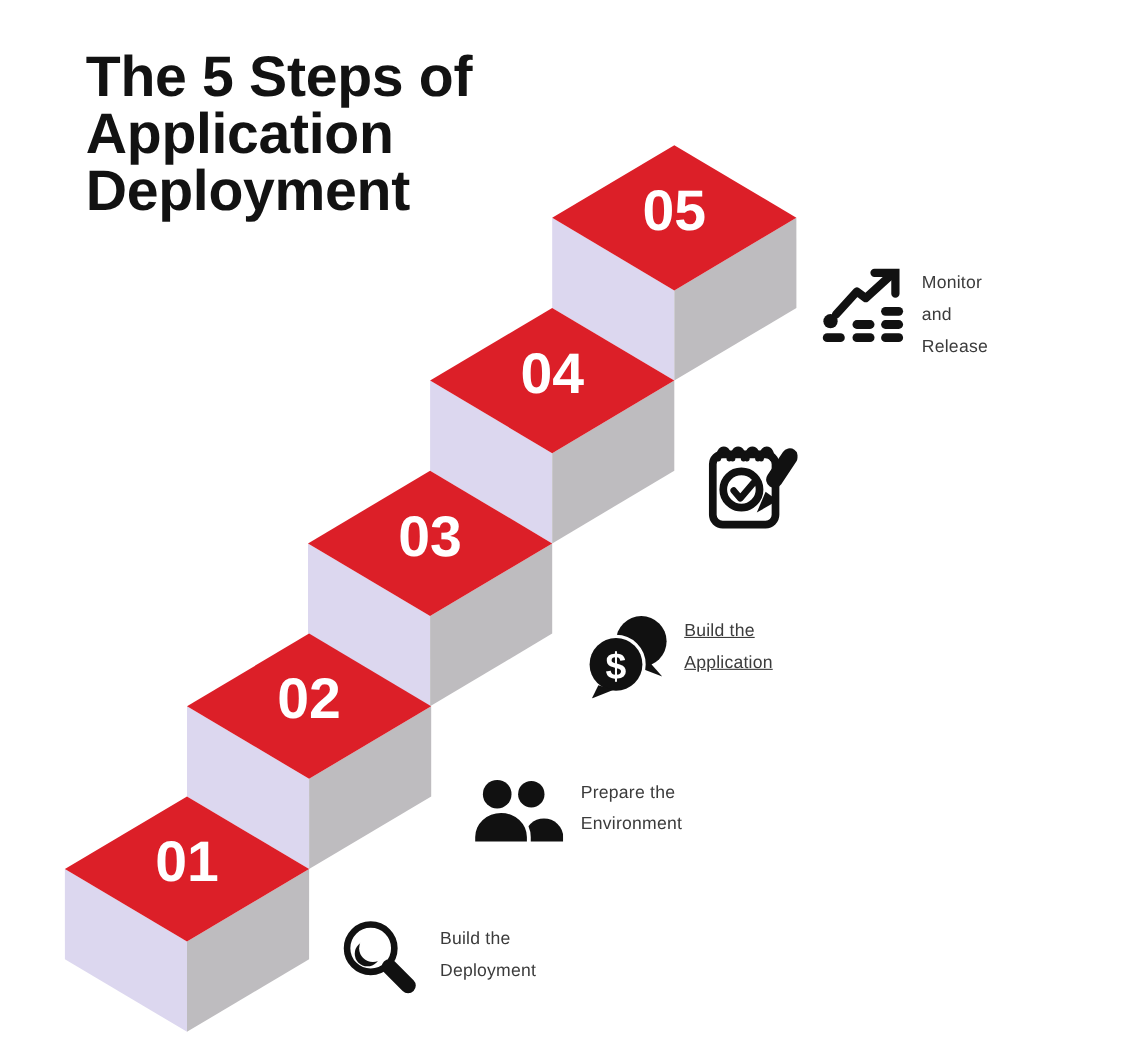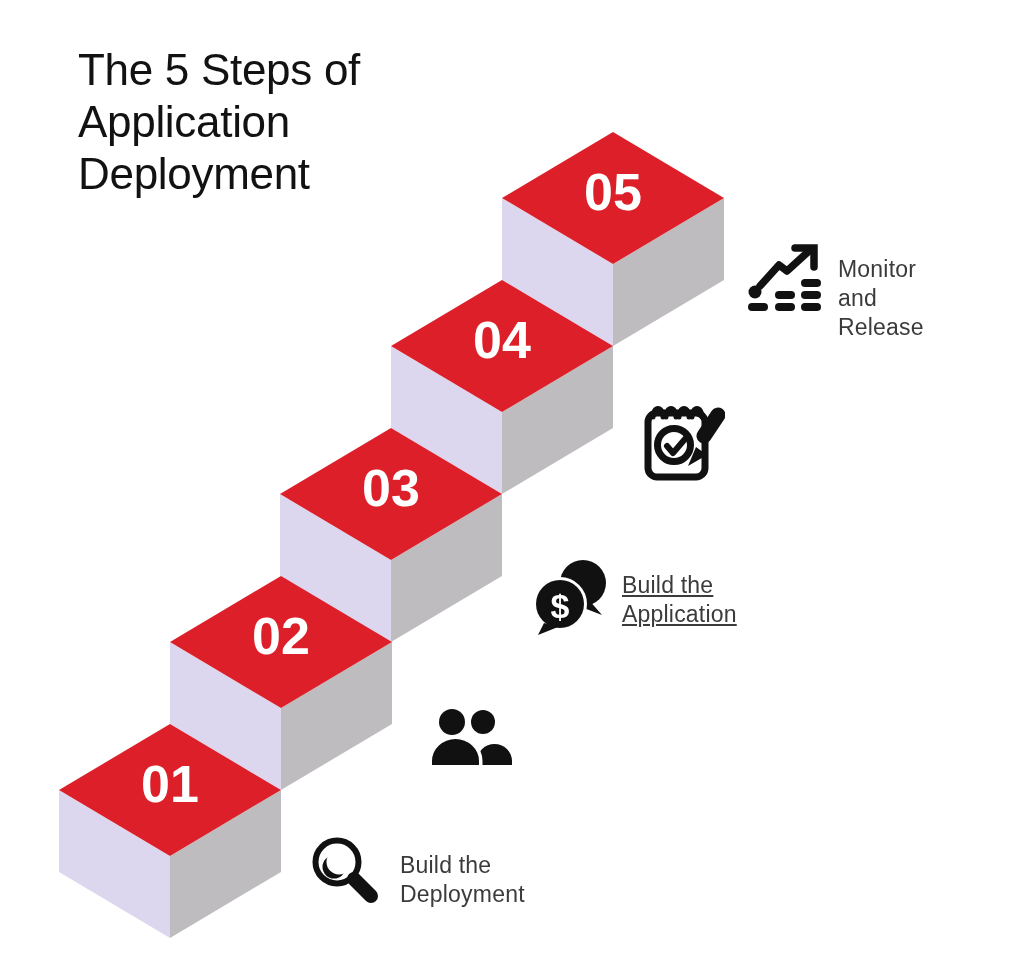--- a/index.html
+++ b/index.html
@@ -1,27 +1,27 @@
 <!DOCTYPE html>
 <html><head>
 <meta charset="utf-8">
 <style>
   html,body{margin:0;padding:0;background:#ffffff;}
   .stage{position:relative;width:1024px;height:967px;background:#ffffff;overflow:hidden;
          font-family:"Liberation Sans",sans-serif;}
-  .title{position:absolute;left:78px;top:44px;font-size:44px;line-height:52px;
-         font-weight:400;color:#121212;letter-spacing:-0.3px;}
+  .title{position:absolute;left:78px;top:44px;font-size:52px;line-height:52px;
+         font-weight:700;color:#121212;letter-spacing:-0.3px;}
   .stairs{position:absolute;left:0;top:0;}
   .face-top{fill:#dc1f28;}
   .face-left{fill:#dcd7ef;}
   .face-right{fill:#bebcbf;}
   .cube-num{fill:#ffffff;font-family:"Liberation Sans",sans-serif;font-weight:700;
             font-size:52px;text-anchor:middle;}
   .step-icon{position:absolute;}
-  .step-text{position:absolute;font-size:23px;line-height:29px;color:#3b3b3b;letter-spacing:0.2px;margin-top:12px;}
+  .step-text{position:absolute;font-size:16px;line-height:29px;color:#3b3b3b;letter-spacing:0.2px;}
   .ink{fill:#111111;}
   .stroke-ink{stroke:#111111;fill:none;}
 </style>
 </head>
 <body>
 
 <div class="stage">
 
   <svg class="stairs" width="1024" height="967" viewBox="0 0 1024 967">
 
@@ -82,20 +82,24 @@
 
   <div class="step-icon" style="left:430px;top:697px;">
     <svg width="82" height="70" viewBox="0 0 82 70">
       <circle class="ink" cx="22" cy="25" r="13"></circle>
       <circle class="ink" cx="53" cy="25" r="12"></circle>
       <path class="ink" d="M47,68 v-4 a17.5,17 0 0 1 35,0 v4 z"></path>
       <path d="M2,68 v-4 a23.5,22 0 0 1 47,0 v4 z" fill="none" stroke="#ffffff" stroke-width="7"></path>
       <path class="ink" d="M2,68 v-4 a23.5,22 0 0 1 47,0 v4 z"></path>
     </svg>
   </div>
+  <div class="step-text" style="left:528px;top:706px;">
+    <div>Prepare the</div>
+    <div>Environment</div>
+  </div>
 
   <div class="step-icon" style="left:532px;top:551px;">
     <svg width="84" height="84" viewBox="0 0 84 84">
       <circle class="ink" cx="51" cy="32" r="23"></circle>
       <path class="ink" d="M56,48 L70,64 L44,54 z"></path>
       <circle cx="28" cy="53" r="24" fill="none" stroke="#ffffff" stroke-width="6"></circle>
       <circle class="ink" cx="28" cy="53" r="24"></circle>
       <path class="ink" d="M12,72 L6,84 L26,76 z"></path>
       <text x="28" y="55" text-anchor="middle" dominant-baseline="central" font-size="34" font-weight="700" fill="#ffffff" font-family="Liberation Sans, sans-serif">$</text>
     </svg>

